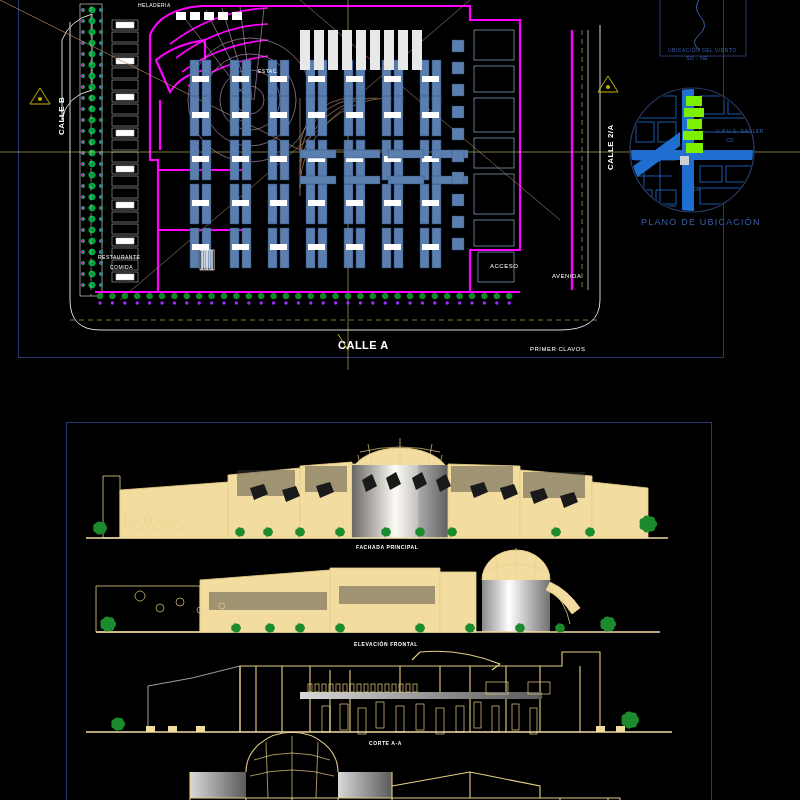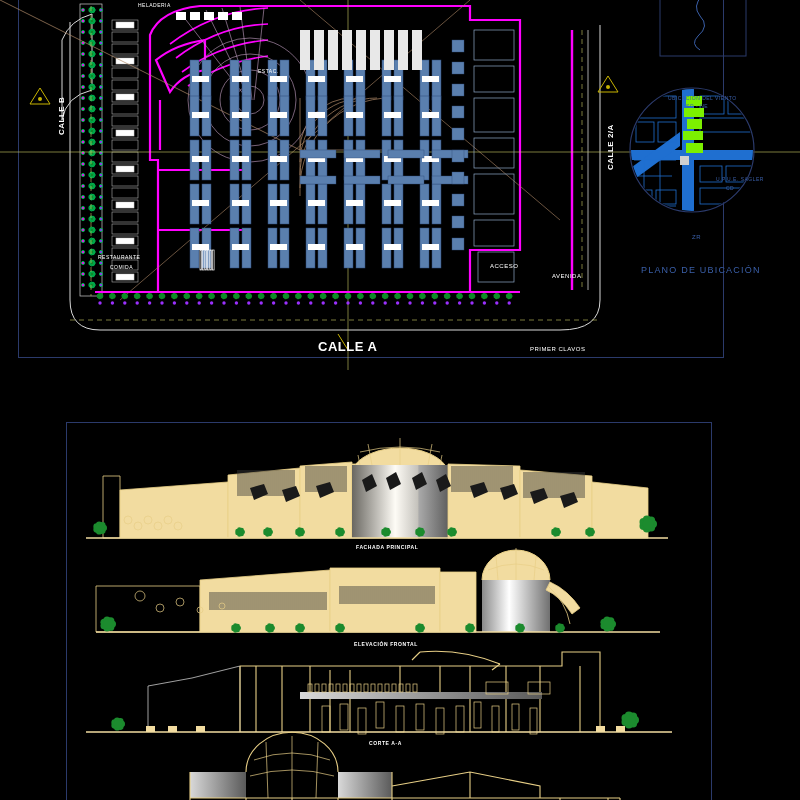--- a/index.html
+++ b/index.html
@@ -1,21 +1,21 @@
 <!DOCTYPE html>
 <html><head>
 <meta charset="utf-8">
 <style>
   html,body{margin:0;padding:0;background:#000;}
   body{width:800px;height:800px;overflow:hidden;font-family:"Liberation Sans",sans-serif;}
   #stage{position:relative;width:800px;height:800px;background:#000000;}
   .frame{position:absolute;border:1px solid #2b3a6b;}
   .lbl{position:absolute;color:#ffffff;font-family:"Liberation Sans",sans-serif;
        letter-spacing:.5px;white-space:nowrap;}
-  .lbl-blue{color:#3a5fa8;margin-top:48px;}
+  .lbl-blue{color:#3a5fa8;}
   .rot90{transform-origin:0 0;transform:rotate(-90deg);}
   svg{display:block;}
 </style>
 </head>
 <body>
 
 <div id="stage">
 
   <div class="frame" style="left:18px;top:-10px;width:704px;height:366px;"></div>
 
@@ -974,21 +974,21 @@
       <path d="M30,104 L40,88 L50,104 Z"></path>
       <path d="M598,92 L608,76 L618,92 Z"></path>
       <path d="M338,334 L348,350"></path>
     </g>
     <circle cx="40" cy="99" r="2" fill="#c8b400"></circle>
     <circle cx="608" cy="87" r="2" fill="#c8b400"></circle>
   </svg>
 
   <div class="lbl rot90" style="left:57px;top:135px;font-size:8px;font-weight:bold;">CALLE B</div>
   <div class="lbl rot90" style="left:606px;top:170px;font-size:8px;font-weight:bold;">CALLE 2/A</div>
-  <div class="lbl" style="left:318px;top:339px;font-size:13px;font-weight:bold;">CALLE A</div>
+  <div class="lbl" style="left:338px;top:339px;font-size:11px;font-weight:bold;">CALLE A</div>
 
   <div class="lbl" style="left:490px;top:263px;font-size:6px;">ACCESO</div>
   <div class="lbl" style="left:552px;top:273px;font-size:6px;">AVENIDA</div>
   <div class="lbl" style="left:530px;top:346px;font-size:6px;">PRIMER CLAVOS</div>
   <div class="lbl" style="left:98px;top:254px;font-size:5px;">RESTAURANTE</div>
   <div class="lbl" style="left:110px;top:264px;font-size:5px;">COMIDA</div>
   <div class="lbl" style="left:138px;top:2px;font-size:5px;">HELADERIA</div>
   <div class="lbl" style="left:258px;top:68px;font-size:5px;">ESTAC.</div>
 
   <svg width="180" height="240" style="position:absolute;left:620px;top:0;">

